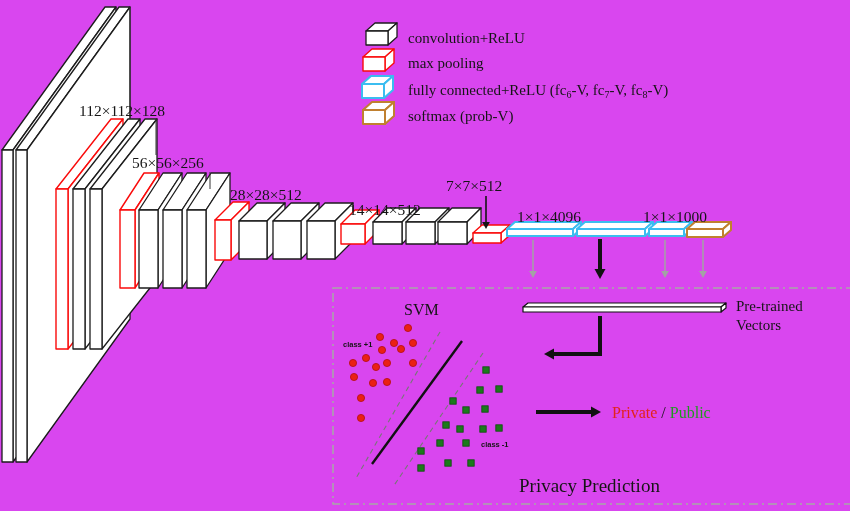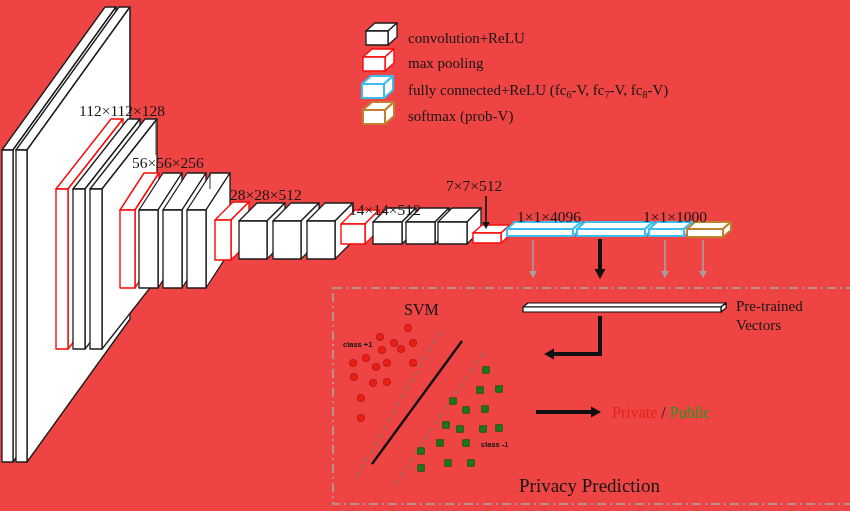--- a/index.html
+++ b/index.html
@@ -1,16 +1,16 @@
 <!DOCTYPE html>
 <html><head>
 <meta charset="utf-8">
 <style>
   html,body{margin:0;padding:0;background:#ffffff;}
-  .stage{position:relative;width:850px;height:511px;background:#ef4444;overflow:hidden;}
+  .stage{position:relative;width:850px;height:511px;background:#d946ef;overflow:hidden;}
   svg{display:block;}
   text{font-family:"Liberation Serif","DejaVu Serif",serif;fill:#151515;}
   .lbl{font-size:15.5px;}
   .leg{font-size:15px;}
   .sub{font-size:10px;}
   .svm-title{font-size:16px;}
   .cls{font-family:"Liberation Sans","DejaVu Sans",sans-serif;font-size:7.5px;font-weight:bold;}
   .ptv{font-size:15px;}
   .pred{font-size:16px;}
   .panel-title{font-size:19px;}

